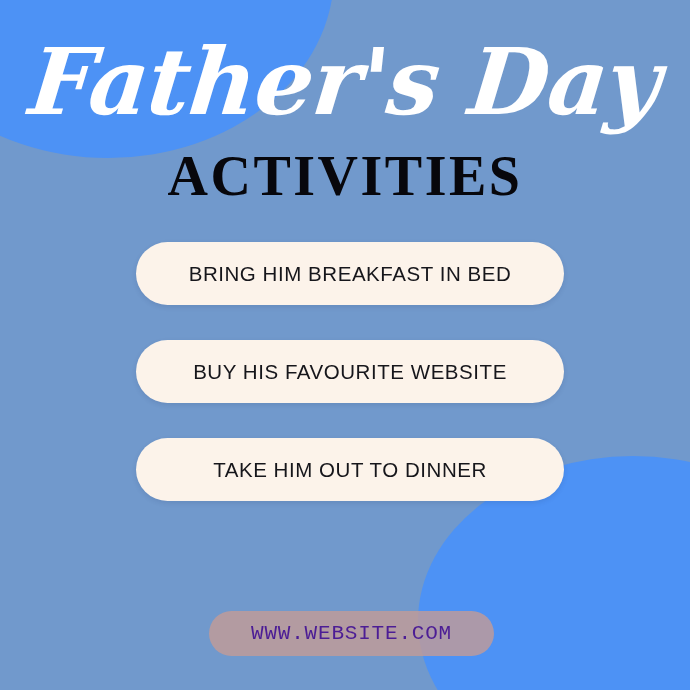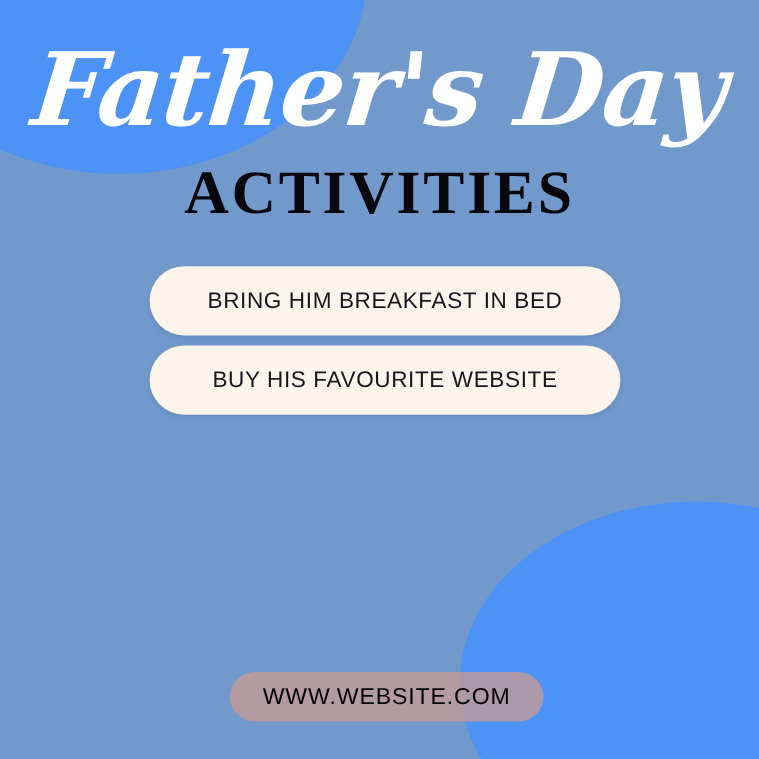--- a/index.html
+++ b/index.html
@@ -81,21 +81,21 @@
     position: absolute;
     left: 136px;
     top: 242px;
     width: 428px;
   }
 
   .pill {
     position: relative;
     width: 428px;
     height: 63px;
-    margin-bottom: 9px;
+    margin-bottom: 35px;
     border-radius: 34px;
     background: #fcf3ea;
     box-shadow: 0 2px 5px rgba(30, 50, 90, 0.13);
     display: flex;
     align-items: center;
     justify-content: center;
     box-sizing: border-box;
   }
 
   .pill-label {
@@ -117,22 +117,22 @@
     height: 45px;
     border-radius: 23px;
     background: rgba(196, 155, 150, 0.80);
     display: flex;
     align-items: center;
     justify-content: center;
     box-sizing: border-box;
   }
 
   .website-label {
-    color: #000000;
-    font-family: Liberation Sans, sans-serif;
+    color: #4c1d95;
+    font-family: Liberation Mono, monospace;
     font-size: 21px;
     font-weight: 400;
     letter-spacing: 0.8px;
     white-space: nowrap;
   }
 </style>
 </head>
 <body>
 
 <div id="poster">
@@ -149,20 +149,23 @@
 
     <div class="pill">
       <span class="pill-label">BRING HIM BREAKFAST IN BED</span>
     </div>
 
 
     <div class="pill">
       <span class="pill-label">BUY HIS FAVOURITE WEBSITE</span>
     </div>
 
+    <div class="pill">
+      <span class="pill-label">TAKE HIM OUT TO DINNER</span>
+    </div>
 
   </div>
 
   <div class="website-chip">
     <span class="website-label">WWW.WEBSITE.COM</span>
   </div>
 
 </div>
 
 </body></html>

